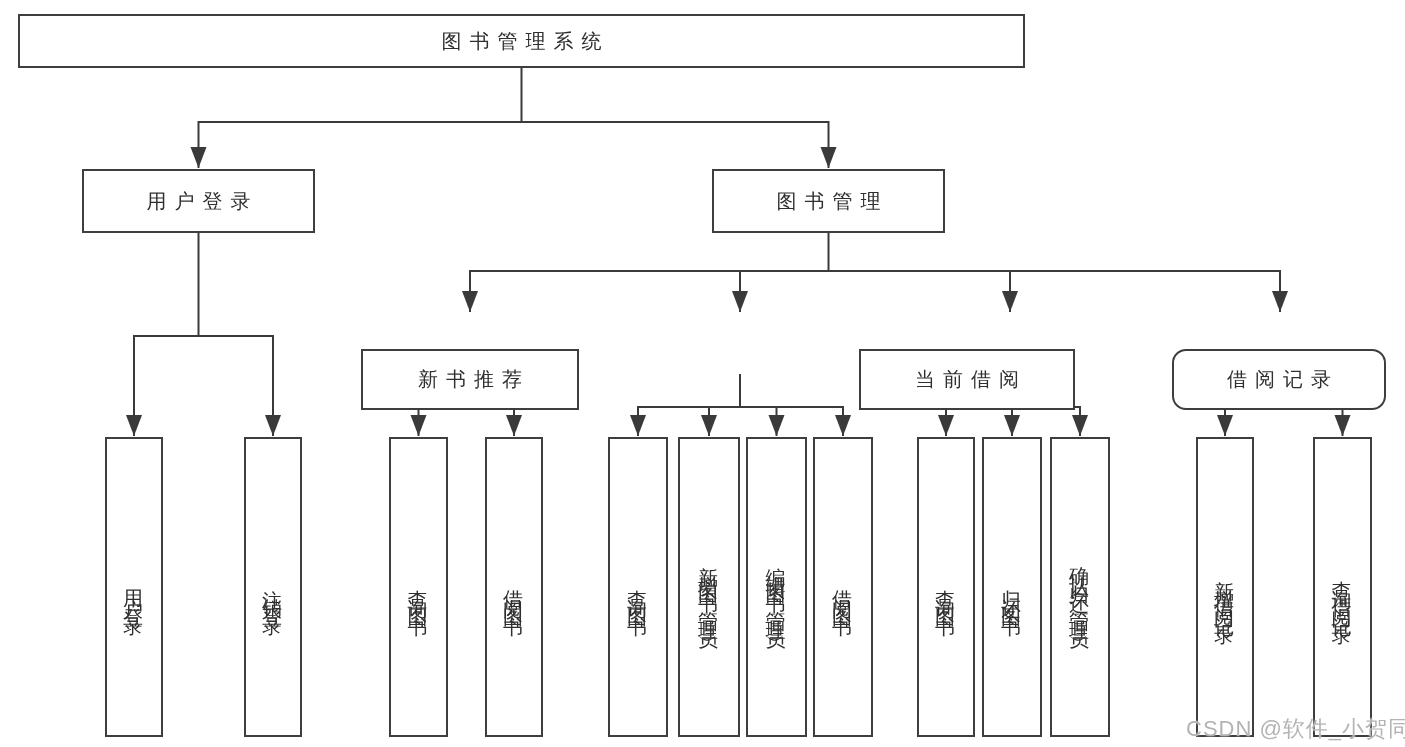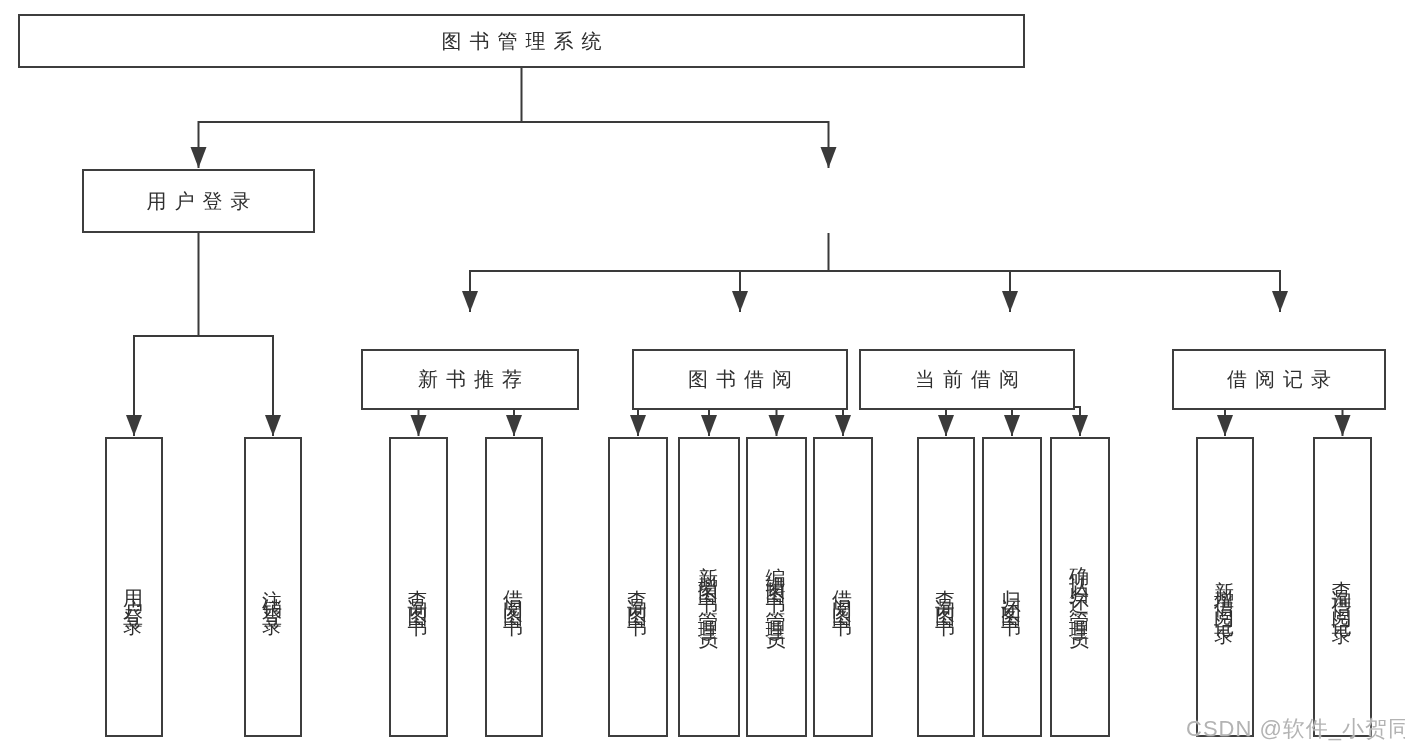--- a/index.html
+++ b/index.html
@@ -117,31 +117,31 @@
     </g>
   </svg>
 
   <div class="node" style="left:18px; top:14px; width:1007px; height:54px;">
     <span class="hlabel">图书管理系统</span>
   </div>
 
   <div class="node lvl2" style="left:82px; width:233px;">
     <span class="hlabel">用户登录</span>
   </div>
+  <div class="node lvl2" style="left:712px; width:233px;">
+    <span class="hlabel">图书管理</span>
+  </div>
 
   <div class="node lvl3" style="left:361px; width:218px;">
     <span class="hlabel">新书推荐</span>
   </div>
-  <div class="node lvl3" style="left:632px; width:216px;">
-    <span class="hlabel">图书借阅</span>
-  </div>
   <div class="node lvl3" style="left:859px; width:216px;">
     <span class="hlabel">当前借阅</span>
   </div>
-  <div class="node lvl3" style="left:1172px; width:214px;">
+  <div class="node lvl3" style="left:1172px; width:214px;border-radius:14px;">
     <span class="hlabel">借阅记录</span>
   </div>
 
   <div class="node leaf" style="left:105px; width:58px;">
     <span class="vtext">用户登录</span>
   </div>
   <div class="node leaf" style="left:244px; width:58px;">
     <span class="vtext">注销登录</span>
   </div>
 

